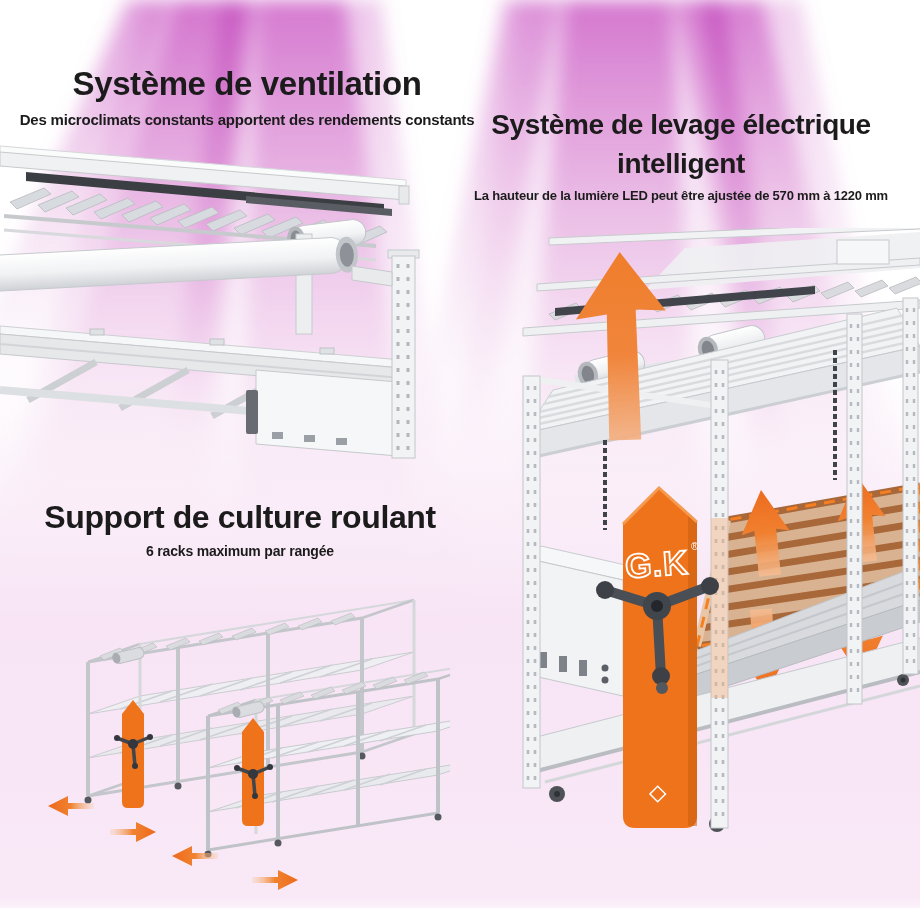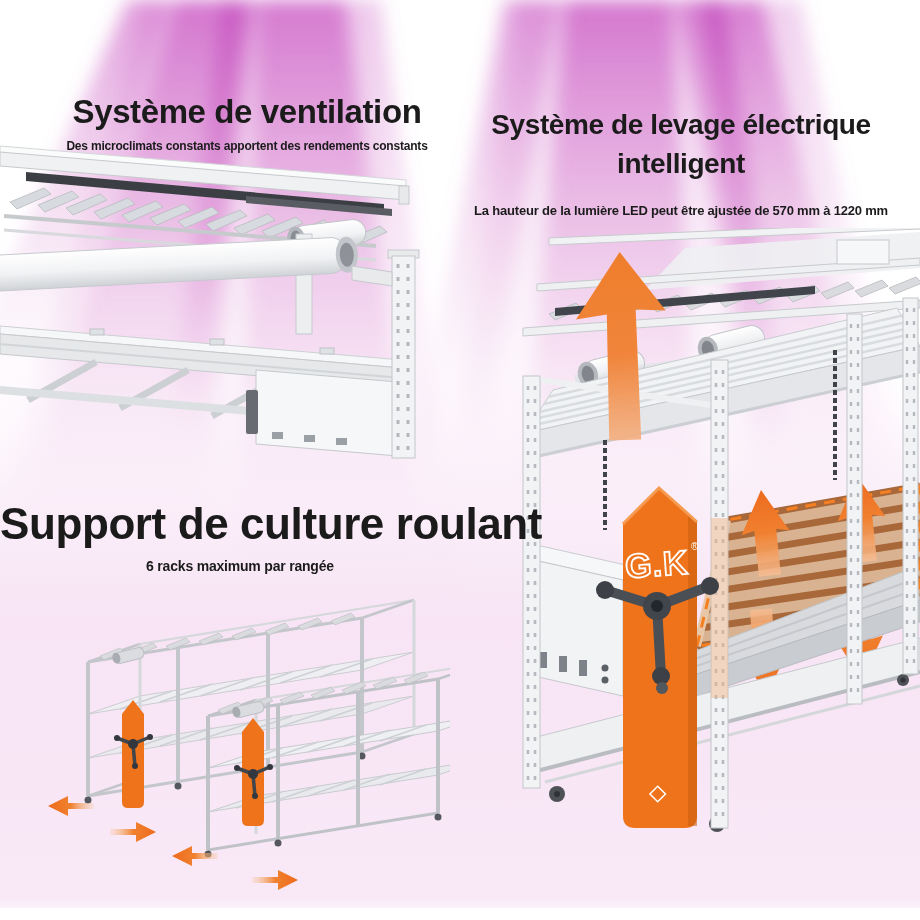--- a/index.html
+++ b/index.html
@@ -7,28 +7,28 @@
     position:relative;width:920px;height:920px;overflow:hidden;
     background:#ffffff;font-family:"Liberation Sans",sans-serif;color:#1b1b1b;
   }
   .illu{position:absolute;}
   .illu-vent{left:0;top:138px;}
   .illu-rack{left:505px;top:228px;}
   .illu-mobile{left:30px;top:598px;}
   .tblock{position:absolute;text-align:center;}
   .tblock h2{margin:0;font-weight:700;letter-spacing:-0.4px;line-height:1.2;white-space:nowrap;}
   .tblock p{margin:7px 0 0;font-weight:700;white-space:nowrap;letter-spacing:-0.2px;}
-  .t-vent{left:12px;top:64px;width:470px;margin-top:28px;}
+  .t-vent{left:12px;top:64px;width:470px;}
   .t-vent h2{font-size:33px;}
-  .t-vent p{font-size:12px;}
+  .t-vent p{font-size:15px;}
   .t-lift{left:451px;top:106px;width:460px;}
   .t-lift h2{font-size:28px;line-height:1.38;white-space:normal;}
-  .t-lift p{font-size:13px;margin-top:20px;}
+  .t-lift p{font-size:13px;margin-top:5px;}
   .t-roll{left:0;top:498px;width:480px;}
-  .t-roll h2{font-size:44px;}
+  .t-roll h2{font-size:32px;}
   .t-roll p{font-size:14px;}
 </style>
 </head>
 <body>
 
 <div class="stage">
 
   <svg width="920" height="920" viewBox="0 0 920 920" style="position:absolute;left:0;top:0;">
     <defs>
       <linearGradient id="bgBeam" x1="0" y1="0" x2="0" y2="1">

